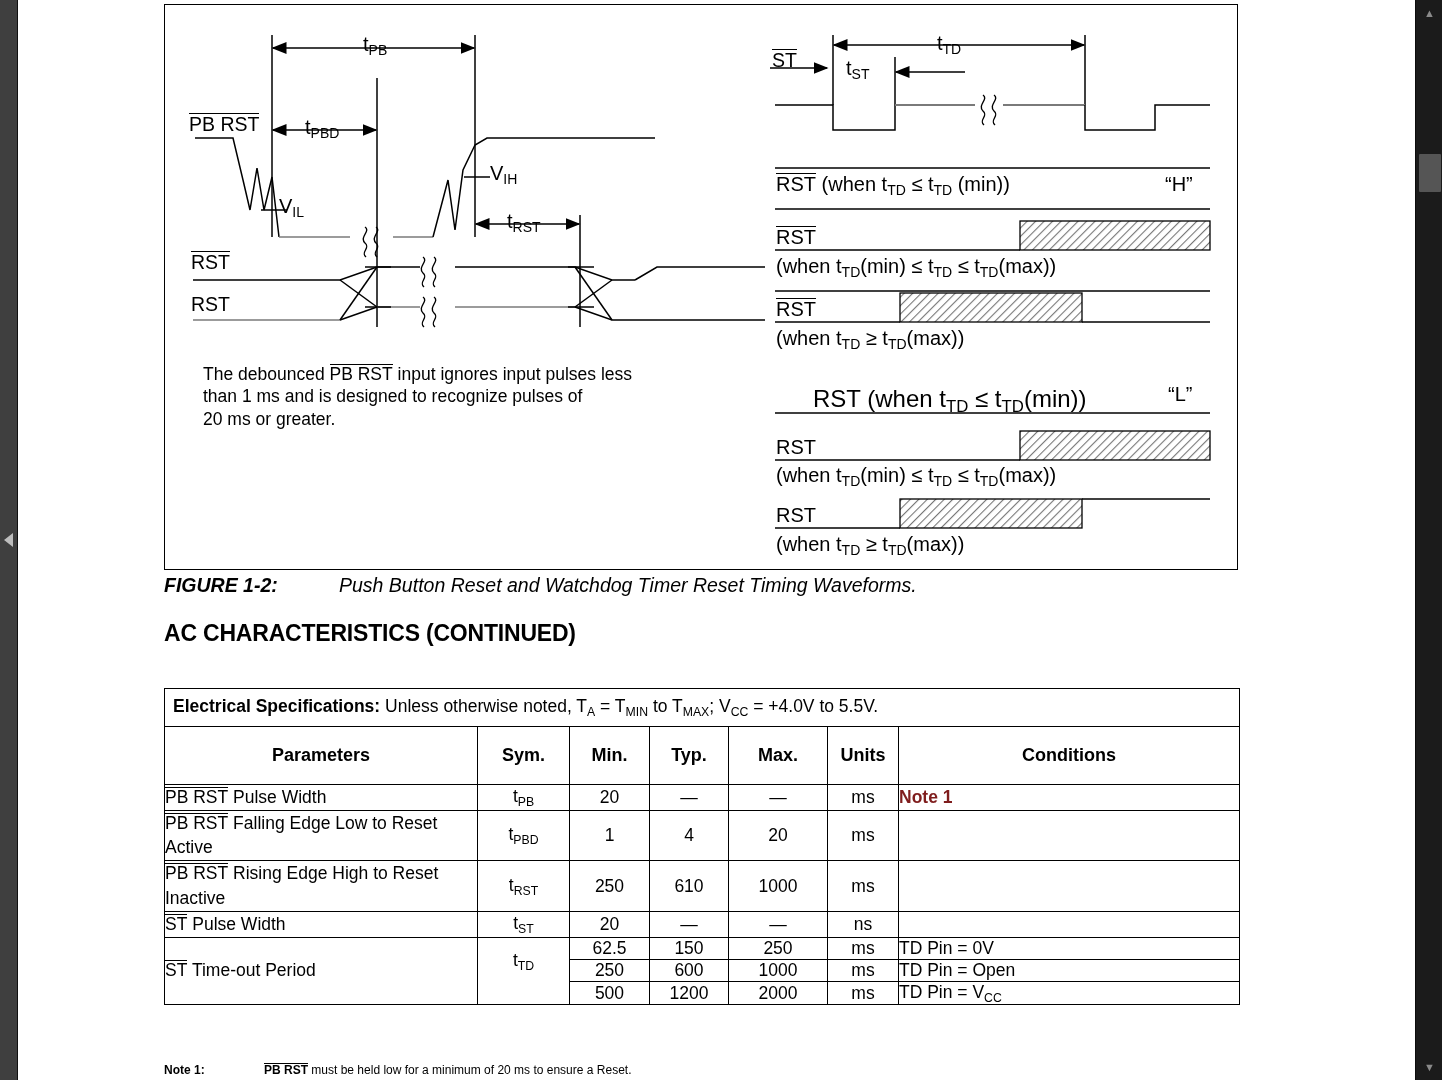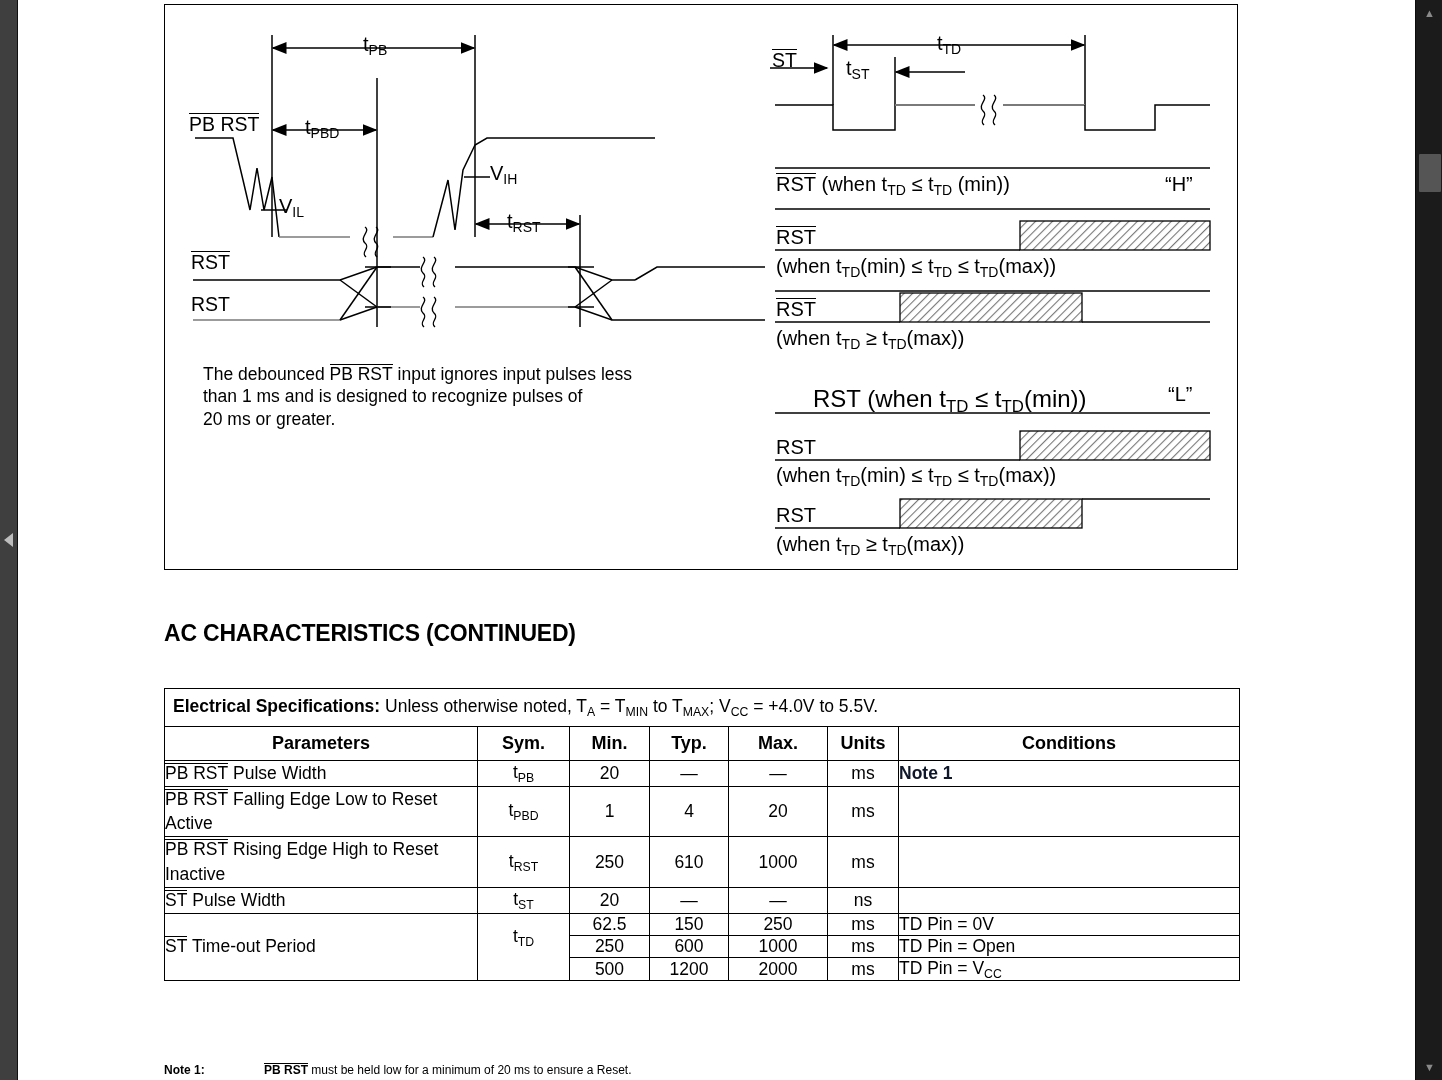--- a/index.html
+++ b/index.html
@@ -73,34 +73,34 @@
   }
   .spec-table td,.spec-table th{
     border:1.3px solid #000;padding:0;color:#000;font-size:17.5px;
     vertical-align:middle;
   }
   .es-row td{
     padding:7px 8px 7px 8px;font-size:17.5px;text-align:left;border-bottom:1.3px solid #000;
   }
   .es-row b{font-weight:bold;}
   .hdr td{
-    text-align:center;font-weight:bold;font-size:18px;padding:6px 2px;
+    text-align:center;font-weight:bold;font-size:18px;padding:18px 2px;
   }
   .c-param{width:313px;}
   .c-sym{width:92px;}
   .c-min{width:80px;}
   .c-typ{width:79px;}
   .c-max{width:99px;}
   .c-units{width:71px;}
   .c-cond{width:341px;}
 
   .cell-param{padding:9px 6px 9px 6px;text-align:left;line-height:1.42;margin-left:40px;}
   .cell-c{text-align:center;padding:9px 2px;}
   .cell-cond{text-align:left;padding:9px 6px;}
-  .note-link{color:#0f172a;font-weight:bold;}
+  .note-link{color:#7f1d1d;font-weight:bold;}
   .dash{font-size:19px;}
 
   
   .sb{font-size:0.70em;vertical-align:-0.30em;letter-spacing:0;}
 
   
   .bottom-note{
     position:absolute;left:145px;top:1063px;width:1000px;
     font-size:12px;font-weight:bold;color:#000;white-space:nowrap;overflow:hidden;height:17px;
   }
@@ -266,20 +266,23 @@
       <span class="lbl" style="left:1003px;top:378px;font-size:20px;">“L”</span>
 
       <span class="lbl" style="left:611px;top:431px;font-size:20px;"><span>RST</span></span>
       <span class="lbl" style="left:611px;top:459px;font-size:20px;">(when t<span class="sb">TD</span>(min) ≤ t<span class="sb">TD</span> ≤ t<span class="sb">TD</span>(max))</span>
 
       <span class="lbl" style="left:611px;top:499px;font-size:20px;"><span>RST</span></span>
       <span class="lbl" style="left:611px;top:528px;font-size:20px;">(when t<span class="sb">TD</span> ≥ t<span class="sb">TD</span>(max))</span>
 
     </div>
 
+    <div class="fig-caption">
+      <span class="fc-num">FIGURE 1-2:</span><span class="fc-txt">Push Button Reset and Watchdog Timer Reset Timing Waveforms.</span>
+    </div>
 
     <div class="section-head">AC CHARACTERISTICS (CONTINUED)</div>
 
     <table class="spec-table">
       <colgroup>
         <col class="c-param">
           <col class="c-sym">
           <col class="c-min">
           <col class="c-typ">
         <col class="c-max">

